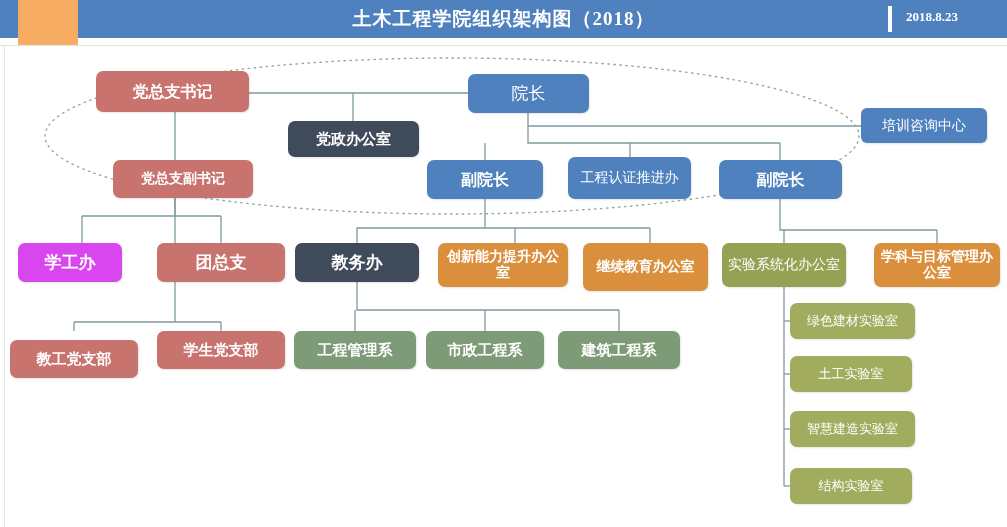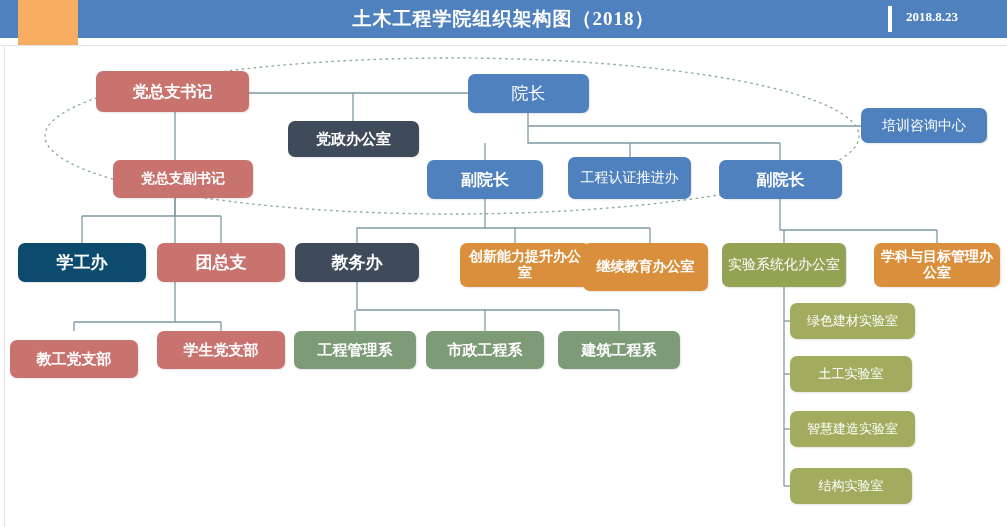--- a/index.html
+++ b/index.html
@@ -129,28 +129,28 @@
     </g>
 
     <ellipse cx="452" cy="136" rx="407" ry="78" fill="none" stroke="#8FAE9B" stroke-width="1.4" stroke-dasharray="1.5 4.5" stroke-linecap="round"></ellipse>
   </svg>
 
   <div id="canvas">
       <div class="node t-heavy" style="left: 96px; top: 71px; width: 153px; height: 41px; font-size: 16px; background: rgb(201, 115, 111);">党总支书记</div>
       <div class="node t-heavy" style="left: 113px; top: 160px; width: 140px; height: 38px; font-size: 14px; background: rgb(201, 115, 111);">党总支副书记</div>
       <div class="node t-heavy" style="left: 288px; top: 121px; width: 131px; height: 36px; font-size: 15px; background: rgb(63, 74, 90);">党政办公室</div>
       <div class="node t-serif" style="left: 468px; top: 74px; width: 121px; height: 39px; font-size: 17px; background: rgb(78, 129, 189);">院长</div>
-      <div class="node t-serif" style="left: 861px; top: 108px; width: 126px; height: 35px; font-size: 14px; background: rgb(78, 129, 189);">培训咨询中心</div>
+      <div class="node t-serif" style="left: 861px; top: 108px; width: 126px; height: 35px; font-size: 14px; background: rgb(78, 129, 189); border-radius: 6px;">培训咨询中心</div>
       <div class="node t-heavy" style="left: 427px; top: 160px; width: 116px; height: 39px; font-size: 16px; background: rgb(78, 129, 189);">副院长</div>
       <div class="node t-serif" style="left: 568px; top: 157px; width: 123px; height: 42px; font-size: 14px; background: rgb(78, 129, 189);">工程认证推进办</div>
       <div class="node t-heavy" style="left: 719px; top: 160px; width: 123px; height: 39px; font-size: 16px; background: rgb(78, 129, 189);">副院长</div>
-      <div class="node t-heavy" style="left: 18px; top: 243px; width: 128px; height: 39px; font-size: 17px; background: #0c4a6e;">学工办</div>
+      <div class="node t-heavy" style="left: 18px; top: 243px; width: 104px; height: 39px; font-size: 17px; background: #d946ef;">学工办</div>
       <div class="node t-heavy" style="left: 157px; top: 243px; width: 128px; height: 39px; font-size: 17px; background: rgb(201, 115, 111);">团总支</div>
       <div class="node t-heavy" style="left: 295px; top: 243px; width: 124px; height: 39px; font-size: 17px; background: rgb(63, 74, 90);">教务办</div>
-      <div class="node t-heavy" style="left: 460px; top: 243px; width: 130px; height: 44px; font-size: 14px; background: rgb(218, 143, 60);">创新能力提升办公室</div>
+      <div class="node t-heavy" style="left: 438px; top: 243px; width: 130px; height: 44px; font-size: 14px; background: rgb(218, 143, 60);">创新能力提升办公室</div>
       <div class="node t-heavy" style="left: 583px; top: 243px; width: 125px; height: 48px; font-size: 14px; background: rgb(218, 143, 60);">继续教育办公室</div>
       <div class="node t-serif" style="left: 722px; top: 243px; width: 124px; height: 44px; font-size: 14px; background: rgb(148, 162, 84);">实验系统化办公室</div>
       <div class="node t-heavy" style="left: 874px; top: 243px; width: 126px; height: 44px; font-size: 14px; background: rgb(218, 143, 60);">学科与目标管理办公室</div>
       <div class="node t-heavy" style="left: 10px; top: 340px; width: 128px; height: 38px; font-size: 15px; background: rgb(201, 115, 111);">教工党支部</div>
       <div class="node t-heavy" style="left: 157px; top: 331px; width: 128px; height: 38px; font-size: 15px; background: rgb(201, 115, 111);">学生党支部</div>
       <div class="node t-heavy" style="left: 294px; top: 331px; width: 122px; height: 38px; font-size: 15px; background: rgb(126, 155, 120);">工程管理系</div>
       <div class="node t-heavy" style="left: 426px; top: 331px; width: 118px; height: 38px; font-size: 15px; background: rgb(126, 155, 120);">市政工程系</div>
       <div class="node t-heavy" style="left: 558px; top: 331px; width: 122px; height: 38px; font-size: 15px; background: rgb(126, 155, 120);">建筑工程系</div>
       <div class="node t-serif" style="left: 790px; top: 303px; width: 125px; height: 36px; font-size: 13px; background: rgb(162, 172, 94);">绿色建材实验室</div>
       <div class="node t-serif" style="left: 790px; top: 356px; width: 122px; height: 36px; font-size: 13px; background: rgb(162, 172, 94);">土工实验室</div>

